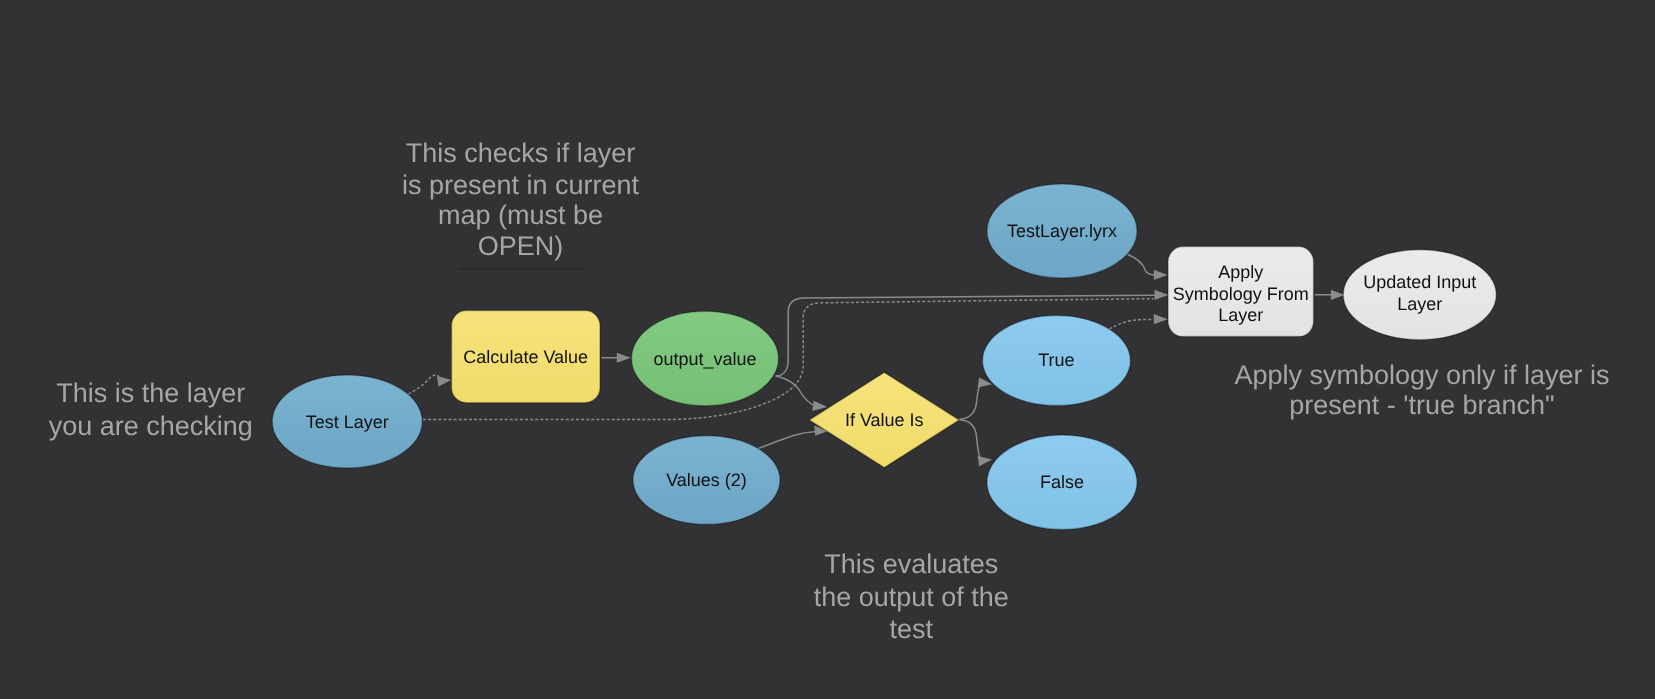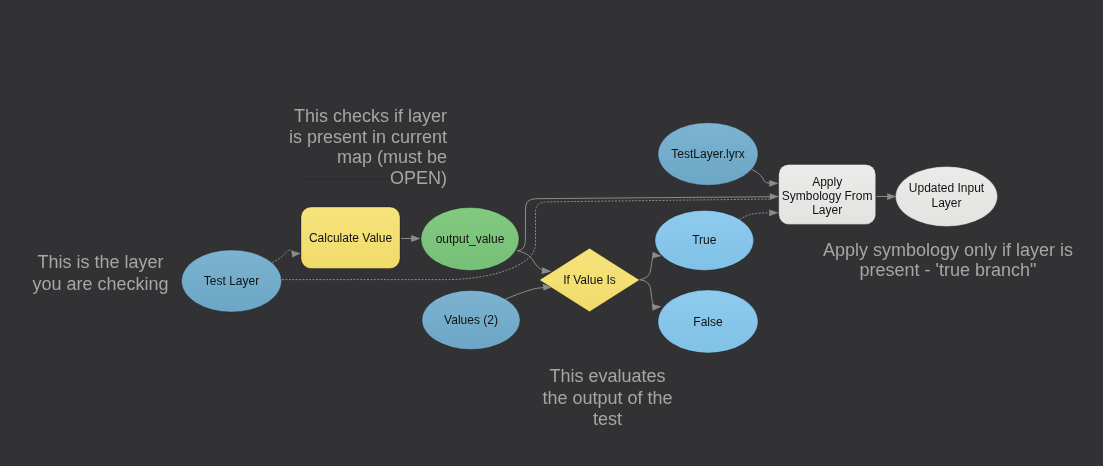--- a/index.html
+++ b/index.html
@@ -101,17 +101,17 @@
     <text x="827.2" y="185.5">Apply</text>
     <text x="827.2" y="199.8">Symbology From</text>
     <text x="827.2" y="214">Layer</text>
     <text x="946.5" y="191.8">Updated Input</text>
     <text x="946.5" y="206.5">Layer</text>
   </g>
 
   <rect x="306" y="178.5" width="85" height="1.3" fill="rgba(0,0,0,0.15)"></rect>
 </svg>
 
-<div class="note" style="left:247px;top:106px;width:200px;text-align:right;">This checks if layer<br>is present in current<br>map (must be<br>OPEN)</div>
+<div class="note" style="left:247px;top:92px;width:200px;">This checks if layer<br>is present in current<br>map (must be<br>OPEN)</div>
 <div class="note" style="left:517px;top:366px;width:181px;line-height:21.5px;">This evaluates<br>the output of the<br>test</div>
 <div class="note" style="left:10px;top:252px;width:181px;line-height:21.5px;">This is the layer<br>you are checking</div>
 <div class="note" style="left:782px;top:240px;width:262px;line-height:20px;margin-left:35px;">Apply symbology only if layer is<br>present - 'true branch"</div>
 </div>
 
 </body></html>

